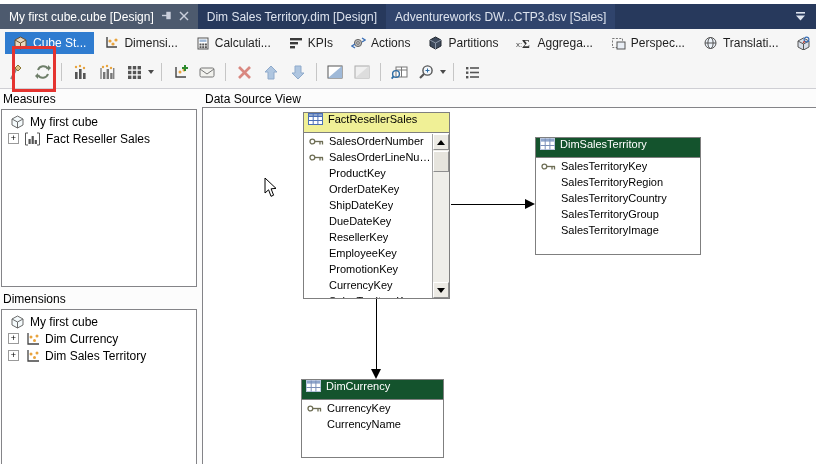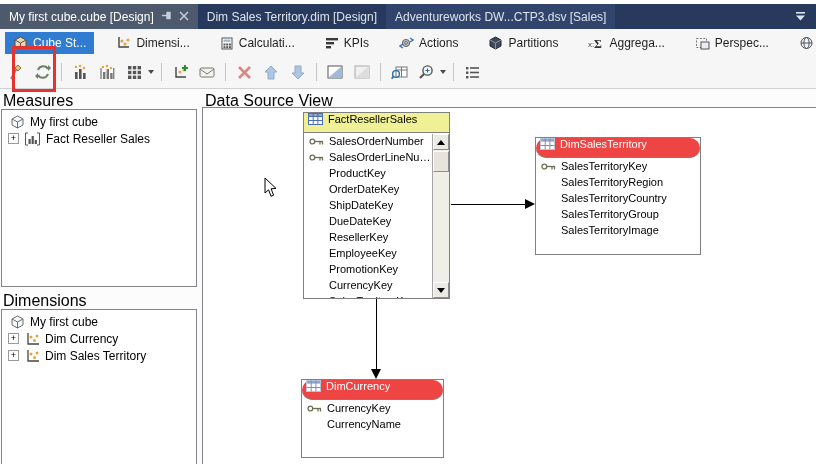--- a/index.html
+++ b/index.html
@@ -11,51 +11,51 @@
   .doc-tabbar { position:absolute; left:0; top:0; right:0; height:25px; background:#27395C;
     display:flex; align-items:stretch; color:#DDE3EE; font-size:12px; }
   .doc-tab { display:flex; align-items:center; gap:7px; padding:0 9px; white-space:nowrap; cursor:default; }
   .doc-tab.active { background:#4D5A6E; color:#FFFFFF; }
   .doc-tab.alt { background:#30446C; }
   .doc-tabbar .flexspace { flex:1; }
   .tab-chevron { display:flex; align-items:center; padding:0 10px; }
 
   
   .designer-tabs { position:absolute; left:0; top:25px; right:0; height:27px; background:#F6F6F6;
-    display:flex; align-items:center; gap:14px; padding-left:5px; font-size:12px; color:#1E1E1E; }
+    display:flex; align-items:center; gap:2px; padding-left:5px; font-size:12px; color:#1E1E1E; }
   .dtab { display:flex; align-items:center; gap:5px; padding:4px 8px; white-space:nowrap; cursor:default; }
   .dtab.selected { background:#2F7CD0; color:#fff; }
   .dtab svg { flex:none; }
 
   
   .toolbar { position:absolute; left:0; top:52px; right:0; height:33px; background:#F6F6F6;
     border-bottom:1px solid #CFCFD4; display:flex; align-items:center; gap:5px; padding-left:5px; }
   .tbtn { width:22px; height:22px; display:flex; align-items:center; justify-content:center; }
   .tsep { width:1px; height:18px; background:#C6C6C6; margin:0 2px; flex:none; }
   .caret-down { width:0; height:0; border-left:3px solid transparent; border-right:3px solid transparent;
     border-top:4px solid #4A4A4A; margin-left:-2px; }
 
   
   .content { position:absolute; left:0; top:85px; right:0; bottom:0; background:#FCFCFC; }
-  .panel-title { position:absolute; font-size:16px; color:#000; }
+  .panel-title { position:absolute; font-size:12px; color:#000; }
   .tree-box { position:absolute; left:1px; width:196px; background:#fff; border:1px solid #848488; }
   .tree-row { display:flex; align-items:center; height:17px; gap:5px; font-size:12px; color:#000;
     white-space:nowrap; padding-left:8px; }
   .tree-row.child { padding-left:6px; }
   .expander { width:11px; height:11px; border:1px solid #9A9A9A; background:#fff; flex:none;
     display:flex; align-items:center; justify-content:center; font-size:9px; line-height:9px; color:#000; }
 
   
   .dsv-box { position:absolute; left:202px; top:18px; right:-1px; bottom:-1px; background:#fff;
     border:1px solid #848488; }
   .dsv-table { position:absolute; background:#fff; border:1px solid #7F7F7F; font-size:11px; color:#000; }
   .dsv-header { height:20px; display:flex; gap:5px; padding:0 4px;
     border-bottom:1px solid #7F7F7F; white-space:nowrap; }
   .dsv-header.yellow { background:#F0F096; color:#000; }
-  .dsv-header.blue { background:#ef4444; color:#fff;border-radius:10px; }
+  .dsv-header.blue { background:#14532d; color:#fff; }
   .dsv-body { position:relative; overflow:hidden; }
   .dsv-row { height:16px; display:flex; align-items:center; gap:4px; padding-left:5px; white-space:nowrap; }
   .dsv-row .key-slot { width:16px; flex:none; display:flex; align-items:center; }
   .with-scroll .dsv-row { padding-right:18px; }
   .dsv-row .fname { overflow:hidden; text-overflow:ellipsis; }
 
   
   .vscroll { position:absolute; top:21px; right:0; bottom:0; width:17px; background:#EFEEE9;
     border-left:1px solid #A5A5A5; }
   .sb-btn { position:absolute; left:0; width:16px; height:16px; background:#ECEAE4;

